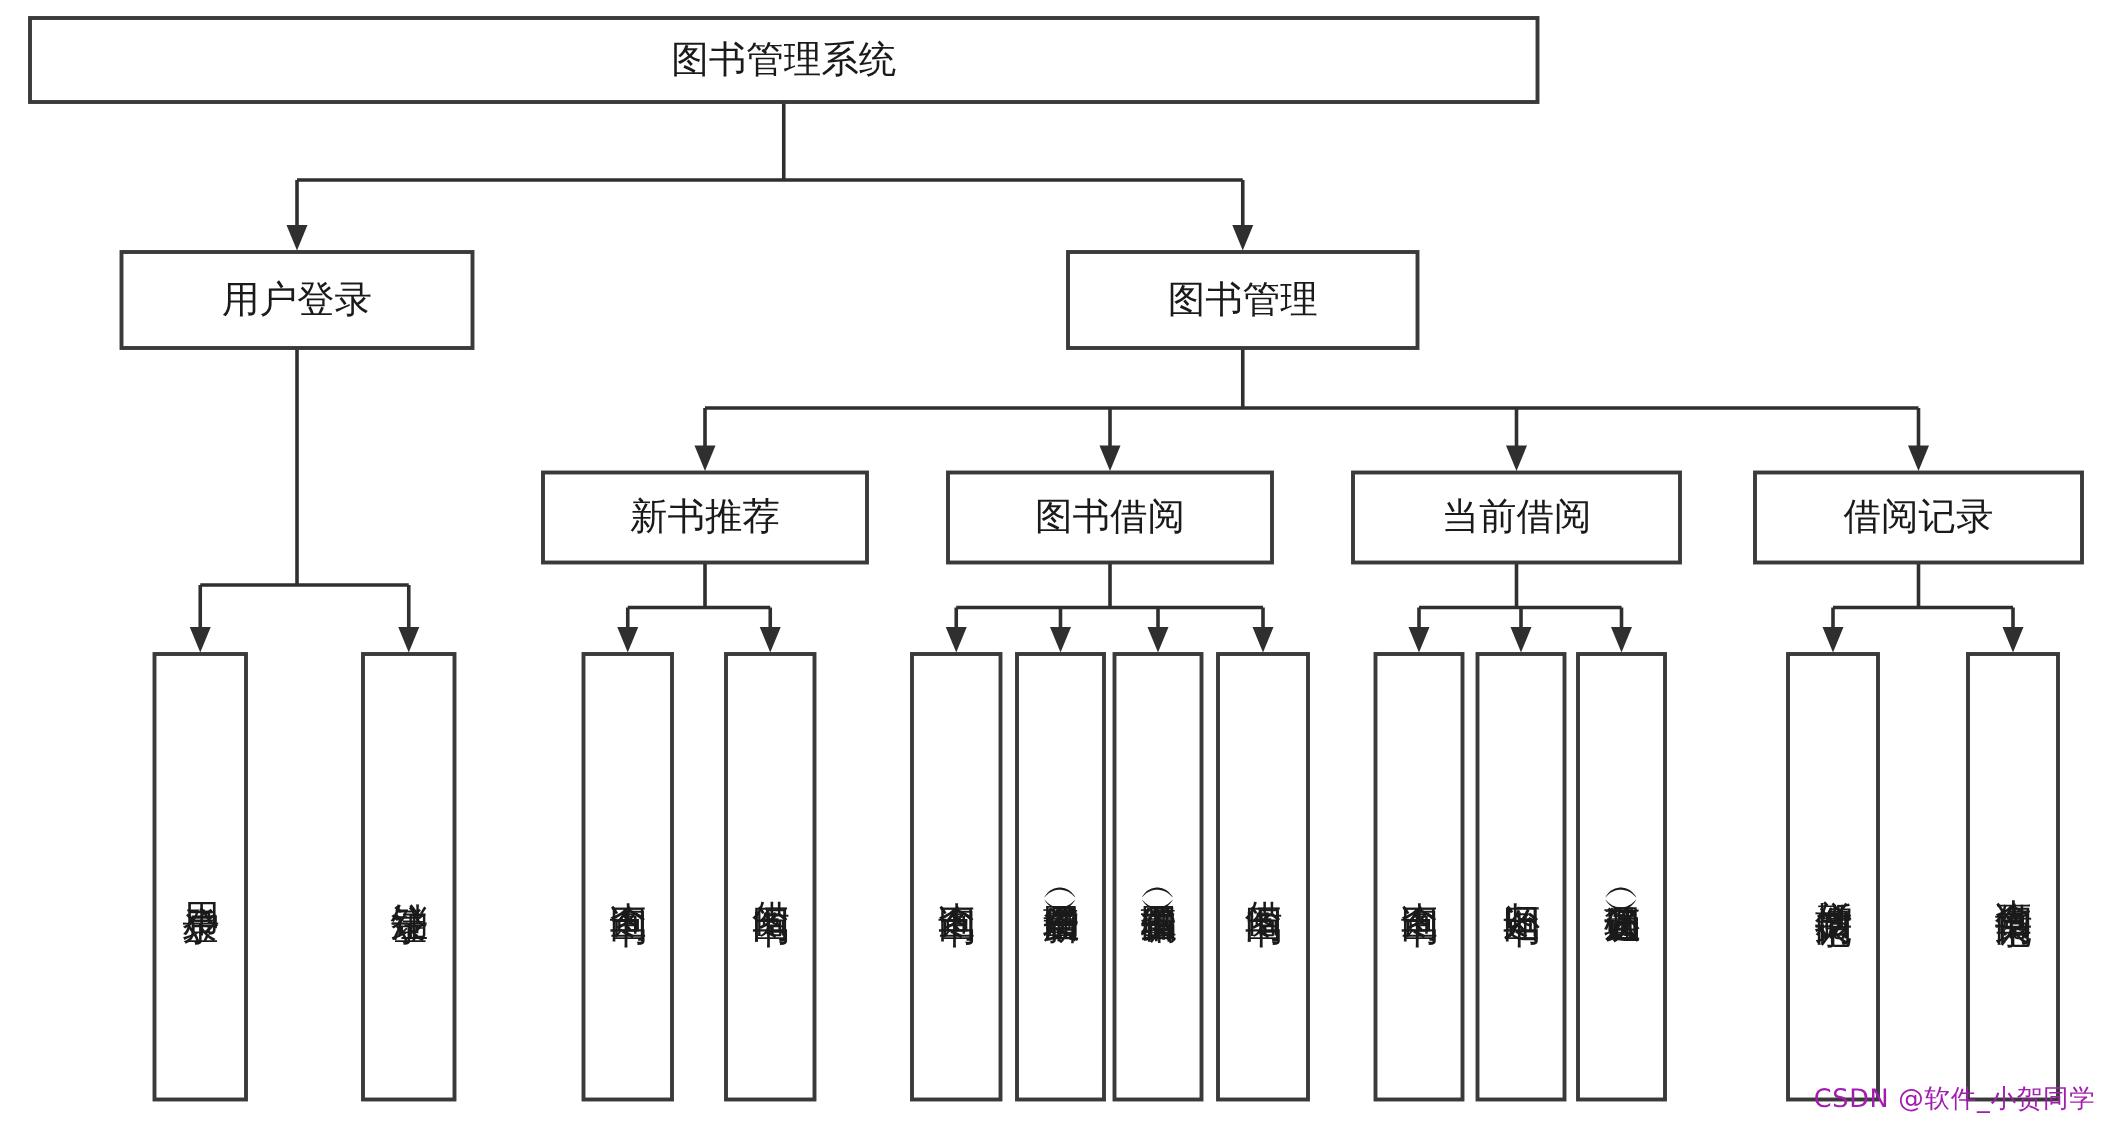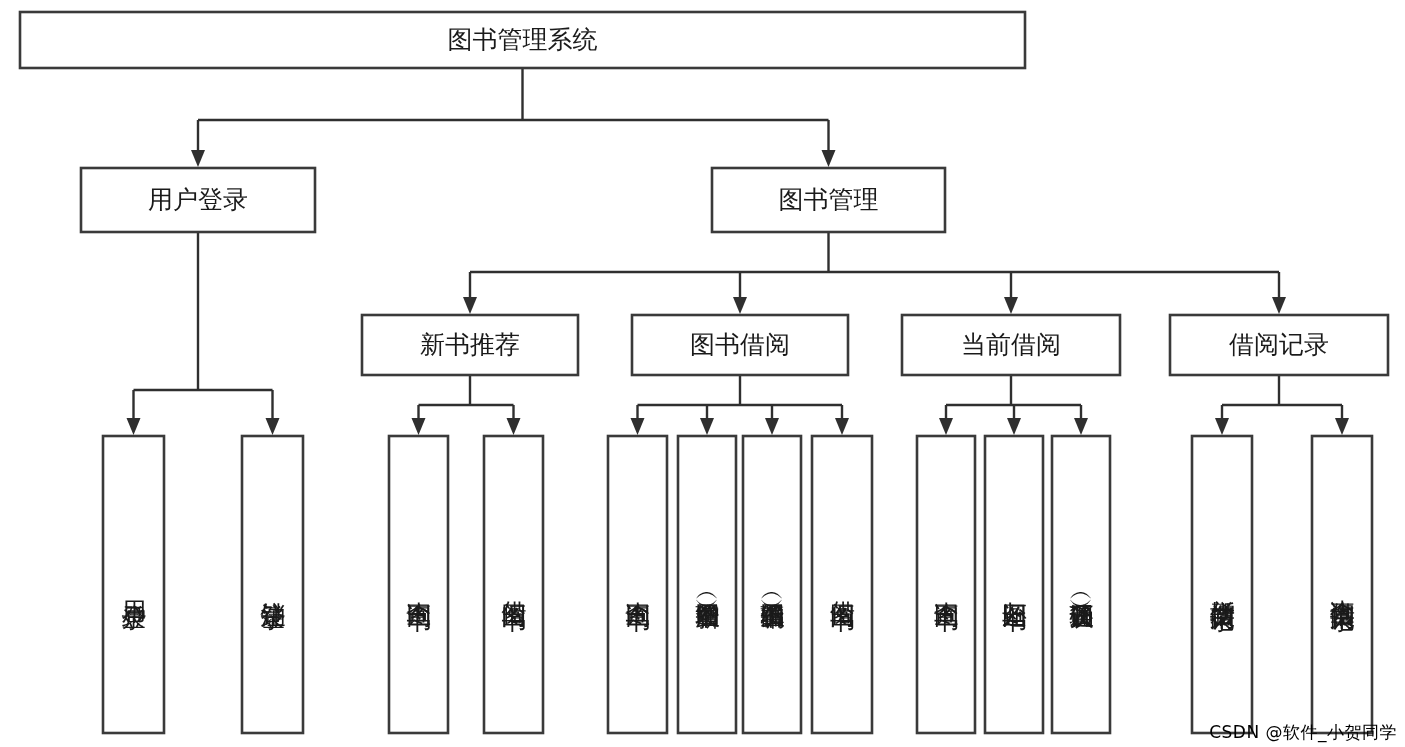--- a/index.html
+++ b/index.html
@@ -76,21 +76,21 @@
   .leaf-label.tight {
     font-size: 24px;
     letter-spacing: 0px;
   }
   .watermark {
     position: absolute;
     right: 8px;
     bottom: 3px;
     font-family: "DejaVu Sans", "Liberation Sans", sans-serif;
     font-size: 17px;
-    color: #000000;
+    color: #a21caf;
     letter-spacing: 0.5px;
     white-space: nowrap;
     pointer-events: none;
   }
 </style>
 </head>
 <body>
 
 <div id="diagram-root">
   <svg class="diagram-canvas" viewBox="0 0 1405 747" xmlns="http://www.w3.org/2000/svg">

